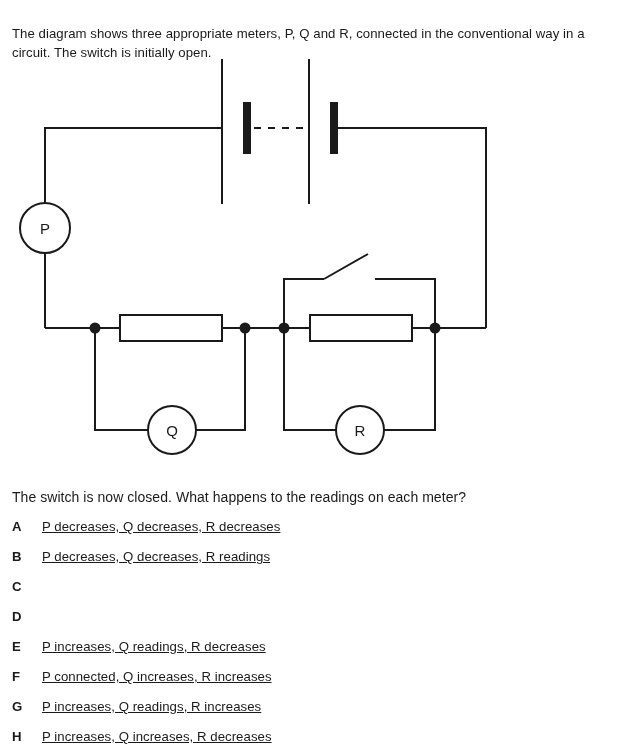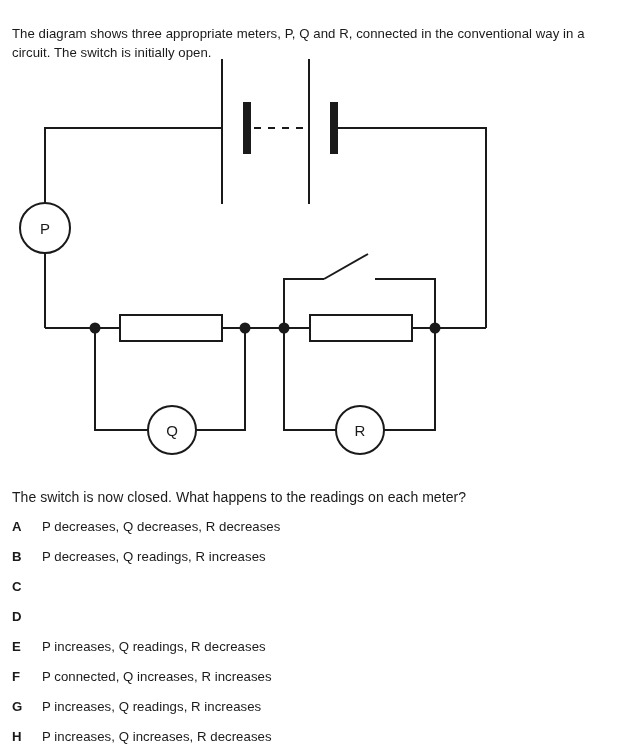--- a/index.html
+++ b/index.html
@@ -76,20 +76,21 @@
     left: 0px;
     top: 0;
     width: 18px;
     font-weight: bold;
     font-size: 13.2px;
   }
   .option-text {
     position: absolute;
     left: 30px;
     top: 0;
+    text-decoration: underline;
   }
 </style>
 </head>
 <body>
 
 <div class="page">
 
   <p class="intro">The diagram shows three appropriate meters, P, Q and R, connected in the conventional way in a circuit. The switch is initially open.</p>
 
   <div class="diagram">
@@ -148,21 +149,21 @@
 
   <p class="prompt">The switch is now closed. What happens to the readings on each meter?</p>
 
   <div class="options">
     <div class="option-row">
       <span class="option-letter">A</span>
       <span class="option-text">P decreases, Q decreases, R decreases</span>
     </div>
     <div class="option-row">
       <span class="option-letter">B</span>
-      <span class="option-text">P decreases, Q readings, R increases</span>
+      <span class="option-text">P decreases, Q decreases, R readings</span>
     </div>
     <div class="option-row">
       <span class="option-letter">C</span>
     </div>
     <div class="option-row">
       <span class="option-letter">D</span>
     </div>
     <div class="option-row">
       <span class="option-letter">E</span>
       <span class="option-text">P increases, Q readings, R decreases</span>

